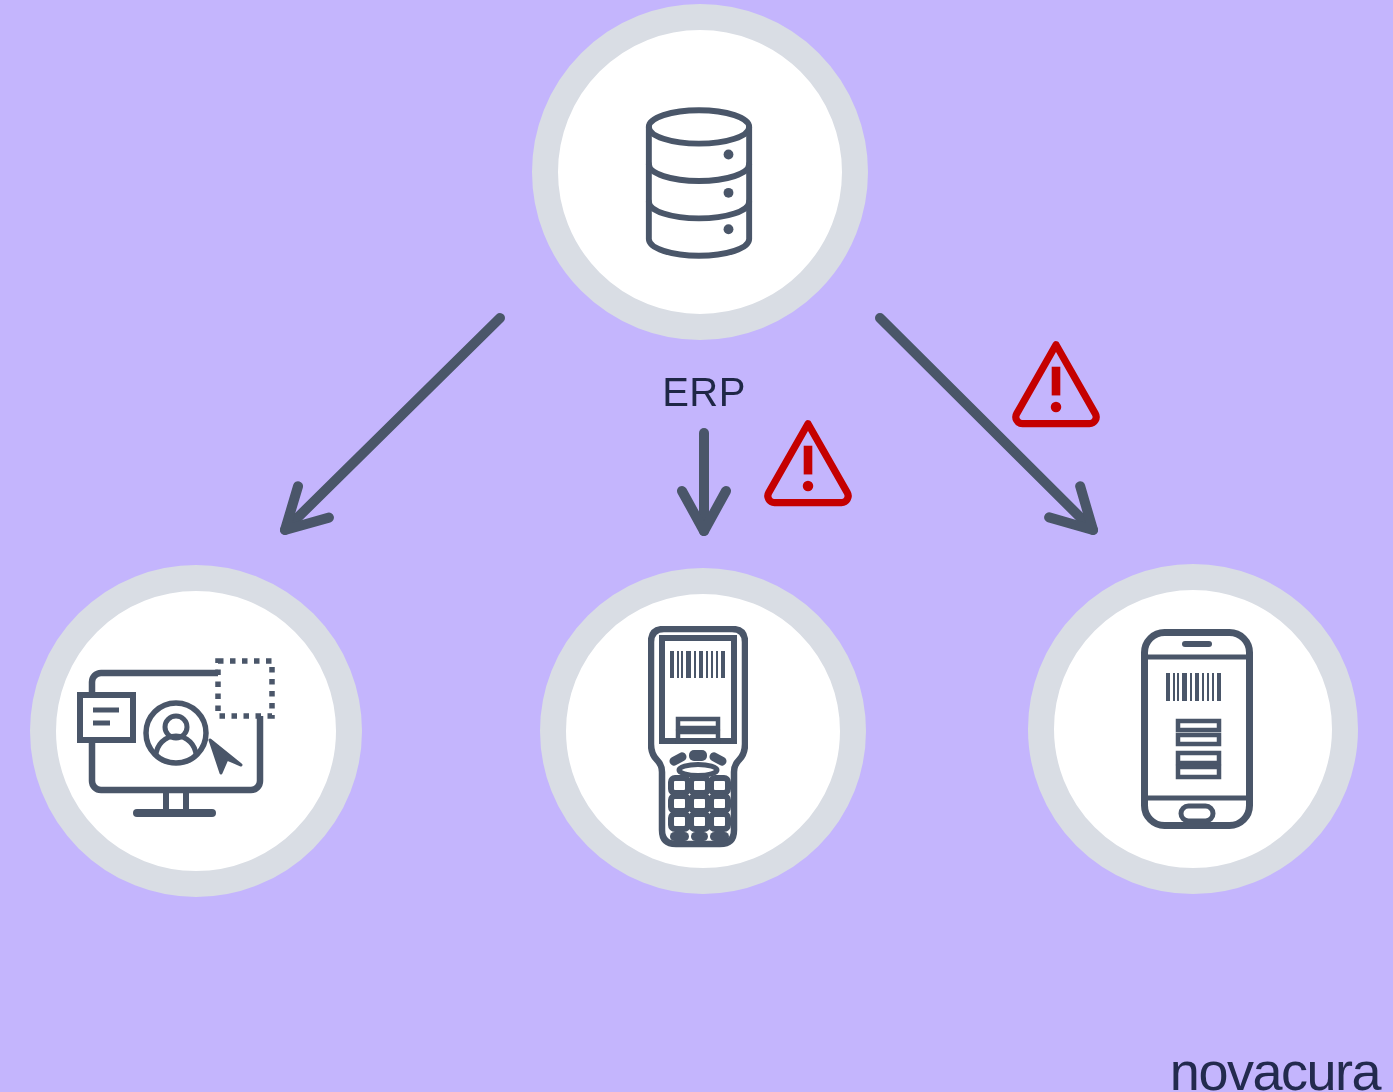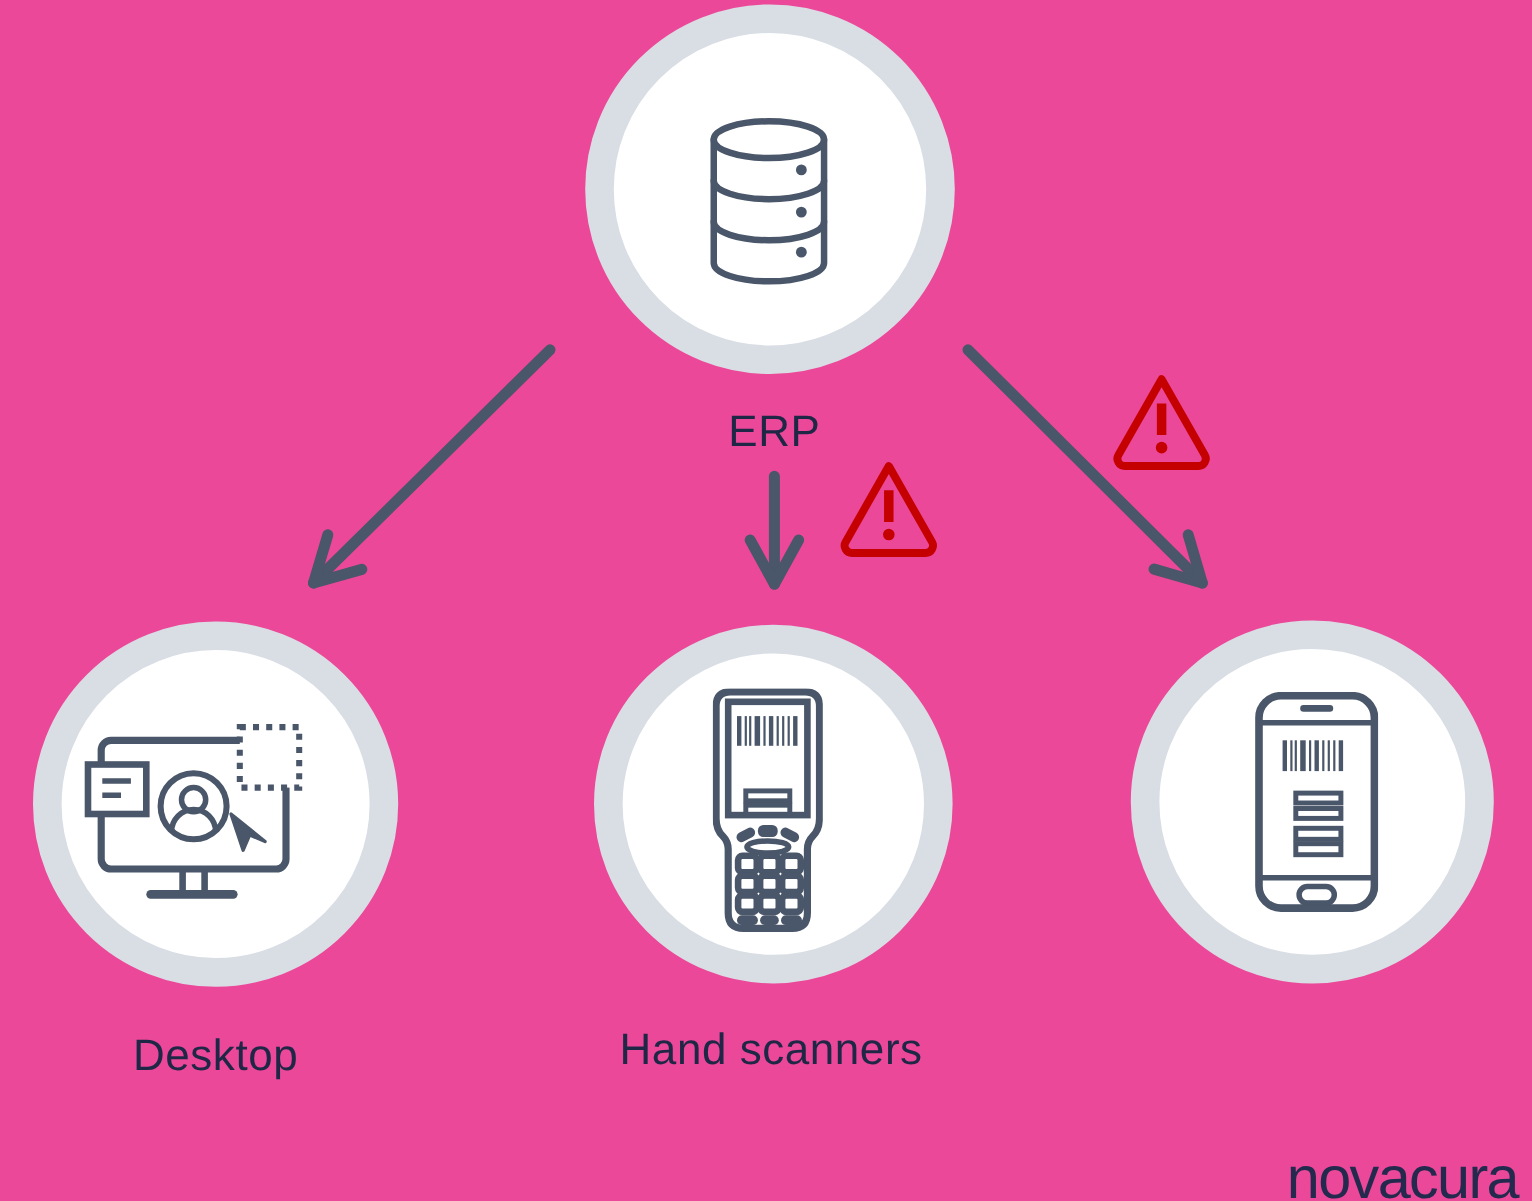--- a/index.html
+++ b/index.html
@@ -1,18 +1,18 @@
 <!DOCTYPE html>
 <html><head>
 <meta charset="utf-8">
 <style>
   html,body { margin:0; padding:0; background:#000; }
   .canvas {
     position:relative; width:1393px; height:1092px;
-    background:#ec4899; overflow:hidden;
+    background:#c4b5fd; overflow:hidden;
     font-family:"Liberation Sans", sans-serif;
   }
   .circle {
     position:absolute; border-radius:50%;
     background:#ffffff; border:26px solid #d9dde4;
     box-sizing:border-box;
   }
   .icon { position:absolute; }
   .node-label {
     position:absolute; width:340px; text-align:center;
@@ -83,21 +83,20 @@
       <rect x="4" y="43" width="53" height="45" fill="#ffffff" stroke-width="6"></rect>
       <line x1="17" y1="58" x2="43" y2="58" stroke-width="5"></line>
       <line x1="17" y1="71" x2="34" y2="71" stroke-width="5"></line>
       <rect x="142" y="9" width="54" height="55" fill="#ffffff" stroke-width="5.5" stroke-dasharray="5.5 6.5"></rect>
       <circle cx="100" cy="81" r="30" stroke-width="5.5"></circle>
       <circle cx="100" cy="75" r="11" stroke-width="5"></circle>
       <path d="M80,104 A20,20 0 0 1 120,104" stroke-width="5"></path>
     </g>
     <path d="M134,88 L145,121 L151,107 L165,113 Z" fill="#4a5669" stroke="#4a5669" stroke-width="3" stroke-linejoin="round"></path>
   </svg>
-  <div class="node-label" style="left:26px; top:938px;">Desktop</div>
 
   <div class="circle" style="left:540px; top:568px; width:326px; height:326px;"></div>
   <svg class="icon" style="left:648px; top:626px;" width="100" height="222" viewBox="0 0 100 222">
     <g fill="none" stroke="#4a5669">
       <path d="M16,3 H84 Q97,3 97,16 V118 Q97,128 91,134 Q86,139 86,146 V204 Q86,218 72,218 H28 Q14,218 14,204 V146 Q14,139 9,134 Q3,128 3,118 V16 Q3,3 16,3 Z" stroke-width="6.5"></path>
       <rect x="14" y="12" width="72" height="103" stroke-width="6"></rect>
       <rect x="30" y="93" width="40" height="9" stroke-width="4.5"></rect>
       <rect x="30" y="106" width="40" height="9" stroke-width="4.5"></rect>
       <ellipse cx="50" cy="144" rx="19" ry="5.5" stroke-width="5"></ellipse>
     </g>
@@ -131,21 +130,20 @@
       <rect x="23" y="188" width="17" height="15" rx="4"></rect>
         <rect x="43" y="188" width="17" height="15" rx="4"></rect>
         <rect x="63" y="188" width="17" height="15" rx="4"></rect>
     </g>
     <g fill="#4a5669">
       <rect x="22" y="206" width="19" height="9" rx="4.5"></rect>
       <rect x="43" y="206" width="17" height="9" rx="4.5"></rect>
       <rect x="62" y="206" width="19" height="9" rx="4.5"></rect>
     </g>
   </svg>
-  <div class="node-label" style="left:531px; top:932px;">Hand scanners</div>
 
   <div class="circle" style="left:1028px; top:564px; width:330px; height:330px;"></div>
   <svg class="icon" style="left:1141px; top:629px;" width="112" height="200" viewBox="0 0 112 200">
     <g fill="none" stroke="#4a5669">
       <rect x="3.5" y="3.5" width="105" height="193" rx="20" stroke-width="7"></rect>
       <line x1="4" y1="28" x2="108" y2="28" stroke-width="5"></line>
       <line x1="4" y1="169" x2="108" y2="169" stroke-width="5"></line>
       <rect x="40" y="177" width="32" height="15" rx="7.5" stroke-width="5"></rect>
       <rect x="37" y="92" width="41" height="9" stroke-width="4.5"></rect>
       <rect x="37" y="106" width="41" height="9" stroke-width="4.5"></rect>

